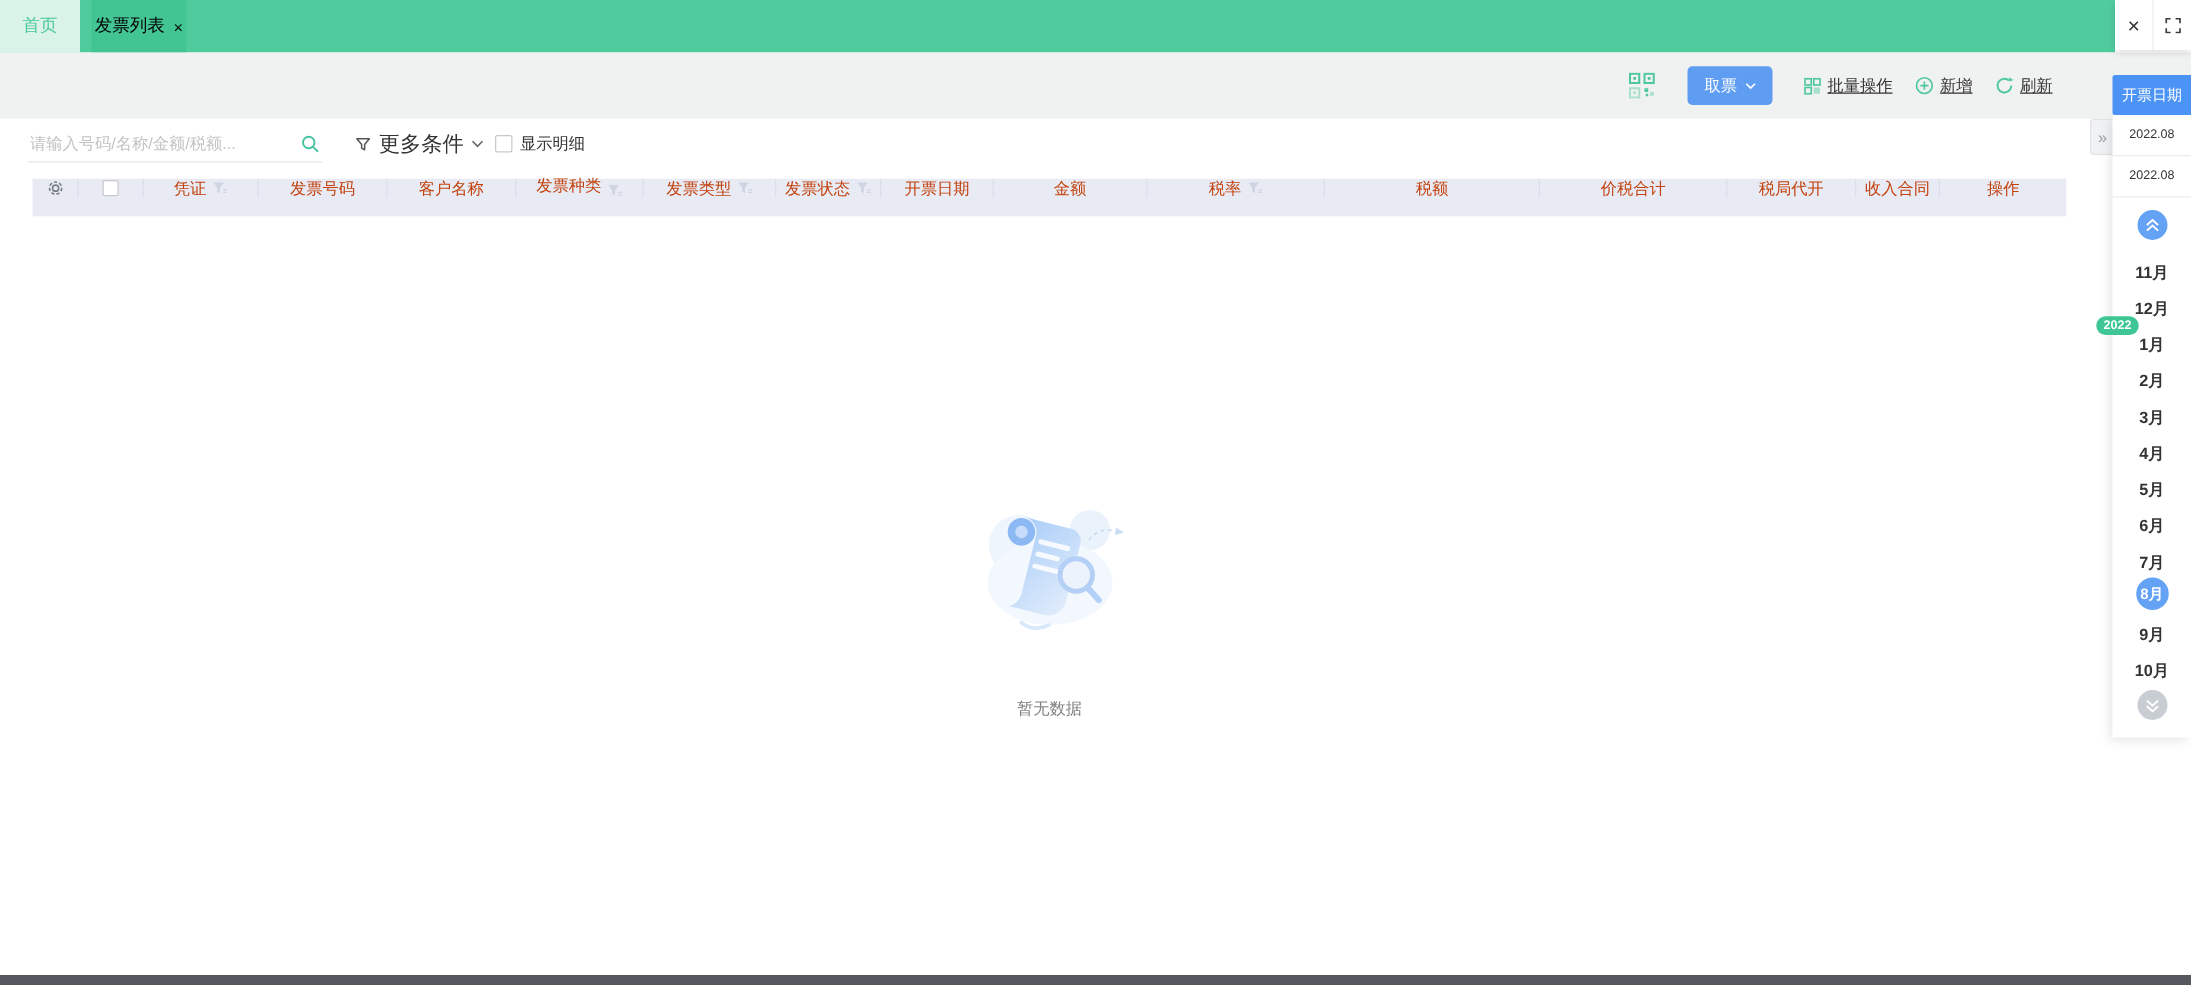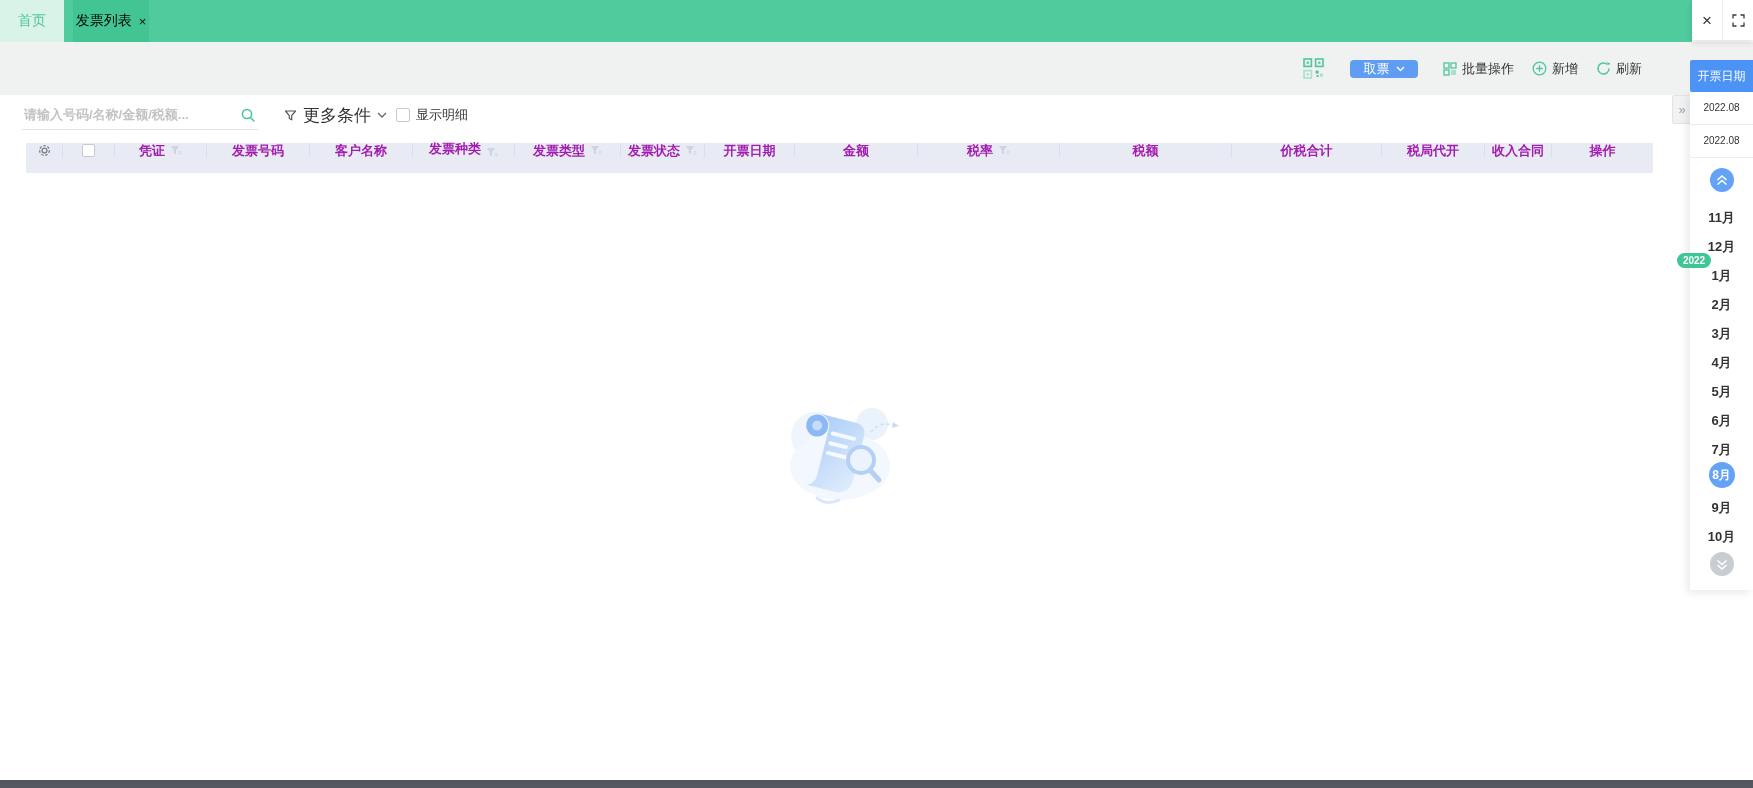--- a/index.html
+++ b/index.html
@@ -20,41 +20,41 @@
 
   
   .toolbar-strip{position:absolute;left:0;top:42px;width:1753px;height:53px;background:#f0f1f1;}
   .subtab-panel{position:absolute;left:8px;top:5px;width:736px;height:48px;background:#fff;
                 border-bottom:1px solid #ececec;display:flex;align-items:center;padding-left:2px;box-sizing:border-box;}
   .subtab{position:relative;height:48px;line-height:48px;padding:0 16px;font-size:13px;font-weight:700;color:#333;}
   .subtab.active{color:#3cbf96;}
   .subtab.active::after{content:"";position:absolute;left:14px;right:14px;bottom:7px;height:3px;border-radius:2px;background:#3cbf96;}
   .toolbar-actions{position:absolute;left:1303px;top:0;height:53px;display:flex;align-items:center;}
   .qr-btn{margin-right:26px;display:flex;align-items:center;}
-  .fetch-btn{width:68px;height:18px;border-radius:4px;background:#5f9df2;color:#fff;font-size:13px;
+  .fetch-btn{width:68px;height:31px;border-radius:4px;background:#5f9df2;color:#fff;font-size:13px;
              display:flex;align-items:center;justify-content:center;gap:6px;margin-right:16px;}
-  .action-link{display:flex;align-items:center;gap:5px;font-size:13px;color:#333;margin:0 9px;}
+  .action-link{display:flex;align-items:center;gap:5px;font-size:13px;color:#333;margin:0 9px;text-decoration:underline;}
 
   .date-header-btn{position:absolute;left:1690px;top:60px;width:63px;height:32px;background:#4b93f4;color:#fff;
                    font-size:12px;display:flex;align-items:center;justify-content:center;border-radius:2px 0 0 2px;z-index:6;}
 
   
   .search-box{position:absolute;left:22px;top:101px;width:236px;height:28px;border-bottom:1px solid #e6e6e6;}
   .search-box input{border:none;outline:none;width:205px;font-size:13px;color:#333;background:transparent;
-                    padding:6px 0 0 2px;font-family:inherit;font-weight:bold;}
+                    padding:6px 0 0 2px;font-family:inherit;}
   .search-box input::placeholder{color:#c3c3c3;}
   .search-icon{position:absolute;right:2px;top:6px;}
   .more-cond{position:absolute;left:284px;top:95px;height:40px;display:flex;align-items:center;gap:6px;font-size:17px;color:#333;}
   .show-detail{position:absolute;left:396px;top:95px;height:40px;display:flex;align-items:center;gap:6px;font-size:13px;color:#333;}
   .cb{width:14px;height:14px;border:1px solid #c9c9c9;border-radius:2px;background:#fff;box-sizing:border-box;display:inline-block;}
 
   
   .table-header{position:absolute;left:26px;top:143px;width:1627px;height:30px;background:#e9ebf4;display:flex;}
-  .th{height:15px;display:flex;align-items:center;justify-content:center;gap:5px;font-size:13px;font-weight:700;
-      color:#a21caf;border-right:1px solid #dcdfeb;box-sizing:border-box;flex:0 0 auto;}
+  .th{height:15px;display:flex;align-items:center;justify-content:center;gap:5px;font-size:13px;font-weight:400;
+      color:#c2410c;border-right:1px solid #dcdfeb;box-sizing:border-box;flex:0 0 auto;}
   .th:last-child{border-right:none;}
   .th .cb{width:13px;height:13px;}
   .filter-ico{display:flex;align-items:center;}
 
   
   .empty-state{position:absolute;left:26px;top:398px;width:1627px;text-align:center;}
   .empty-text{margin-top:40px;font-size:13px;color:#808080;}
 
   
   .side-panel{position:absolute;left:1690px;top:92px;width:63px;height:498px;background:#fff;
@@ -283,20 +283,21 @@
       <rect x="70" y="36" width="26" height="4" rx="2" fill="#fff" opacity=".85"></rect>
       <rect x="70" y="46" width="20" height="4" rx="2" fill="#fff" opacity=".85"></rect>
       <rect x="70" y="56" width="24" height="4" rx="2" fill="#fff" opacity=".85"></rect>
     </g>
     <circle cx="106" cy="62" r="13" fill="#ecf3fd" stroke="#b5d0f6" stroke-width="4"></circle>
     <line x1="115" y1="72" x2="124" y2="82" stroke="#b5d0f6" stroke-width="5" stroke-linecap="round"></line>
     <path d="M116 34 q10 -12 24 -6" fill="none" stroke="#ccdcf2" stroke-width="1.5" stroke-dasharray="3 3"></path>
     <path d="M138 24 l6 4 -7 2 z" fill="#ccdcf2"></path>
     <path d="M62 100 q10 8 22 2" fill="none" stroke="#dbe8fa" stroke-width="3" stroke-linecap="round"></path>
   </svg>
+  <div class="empty-text">暂无数据</div>
 </div>
 
 <div class="expand-handle">
   <span>»</span>
 </div>
 
 <div class="side-panel">
   <div class="date-box">2022.08</div>
   <div class="date-box">2022.08</div>
   <div class="scroll-circle scroll-up">

